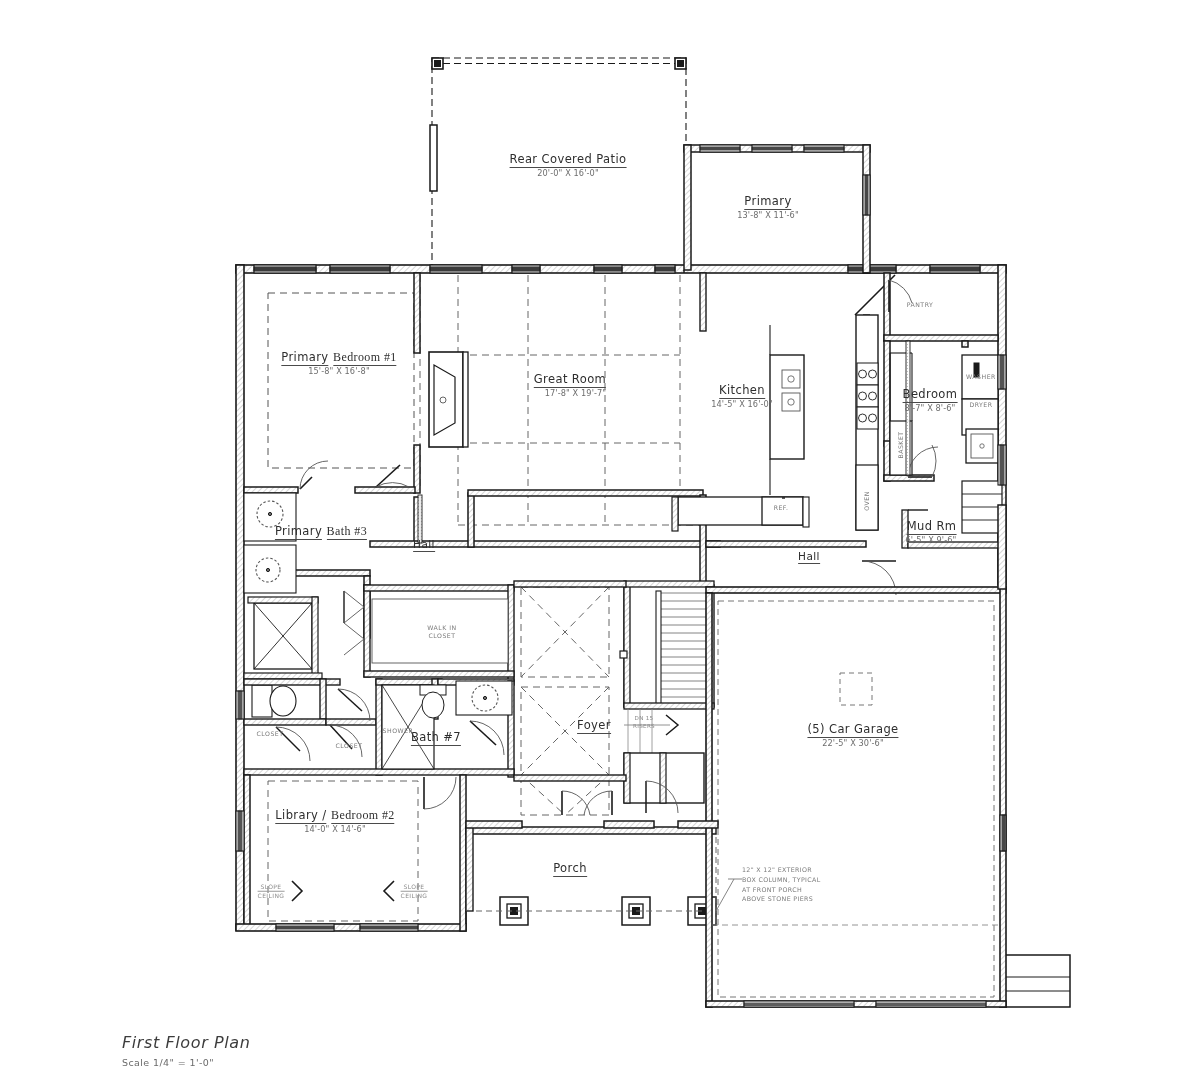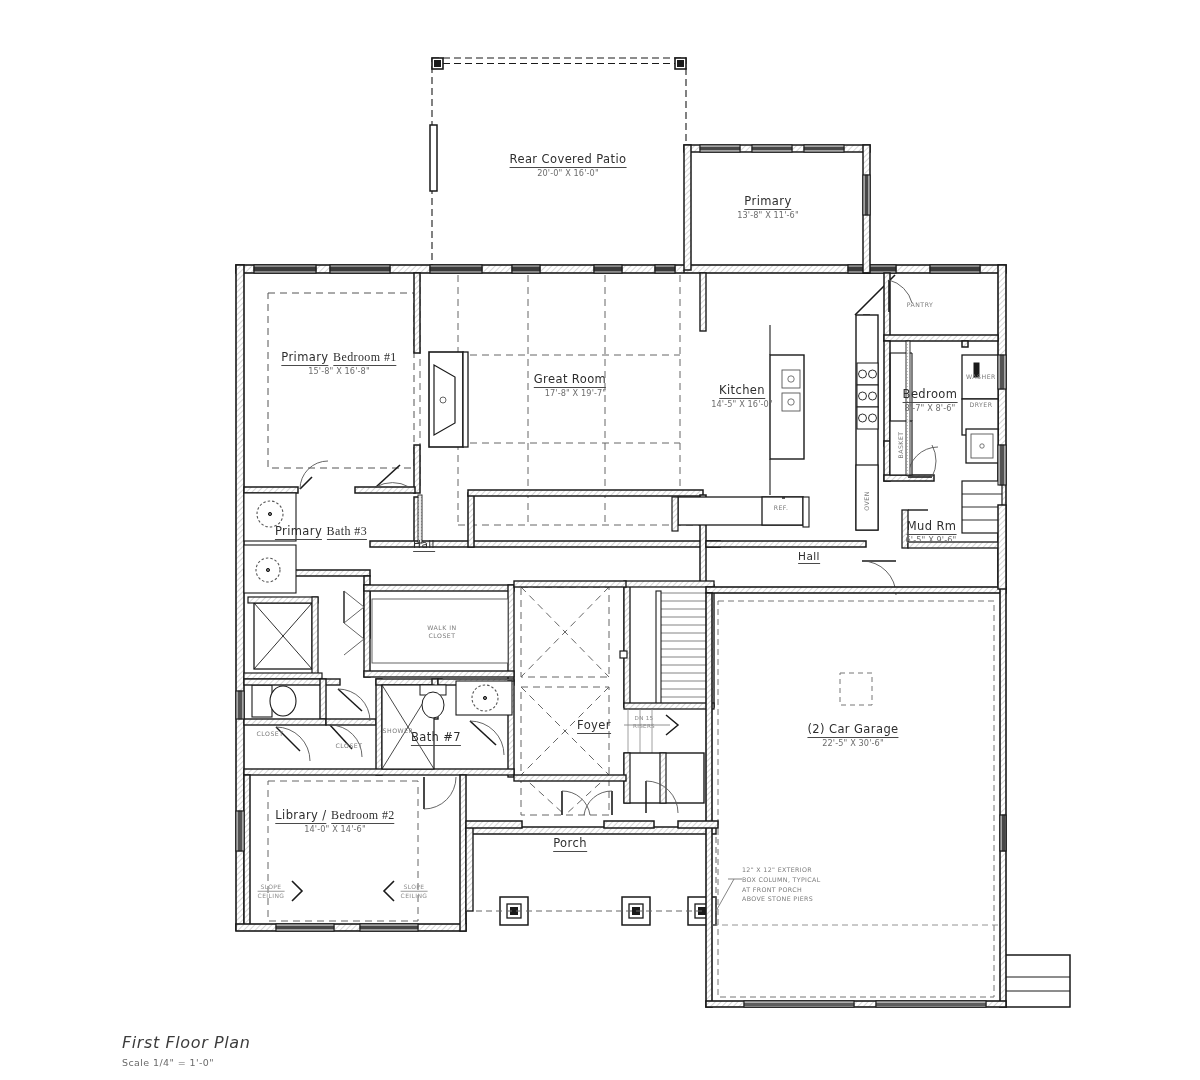--- a/index.html
+++ b/index.html
@@ -647,31 +647,31 @@
 
     <div class="room-label" style="left:436px; top:702px;">
       <span class="rm-name">Bath #7</span>
     </div>
 
     <div class="room-label" style="left:594px; top:690px;">
       <span class="rm-name">Foyer</span>
     </div>
 
     <div class="room-label" style="left:853px; top:694px;">
-      <span class="rm-name">(2) Car Garage</span>
+      <span class="rm-name">(5) Car Garage</span>
       <span class="rm-dim">22'-5" X 30'-6"</span>
     </div>
 
     <div class="room-label" style="left:335px; top:780px;text-align:center;">
       <span class="rm-name">Library /</span>
       <span class="rm-name2">Bedroom #2</span>
       <span class="rm-dim">14'-0" X 14'-6"</span>
     </div>
 
-    <div class="room-label" style="left:570px; top:808px;">
+    <div class="room-label" style="left:570px; top:833px;">
       <span class="rm-name">Porch</span>
     </div>
 
     <div class="hall-label" style="left:424px; top:513px;">Hall</div>
     <div class="hall-label" style="left:809px; top:525px;">Hall</div>
 
     <div class="small-label" style="left:920px; top:280px;">PANTRY</div>
     <div class="small-label" style="left:981px; top:352px;">WASHER</div>
     <div class="small-label" style="left:981px; top:380px;">DRYER</div>
     <div class="small-label vert" style="left:901px; top:420px;">BASKET</div>

